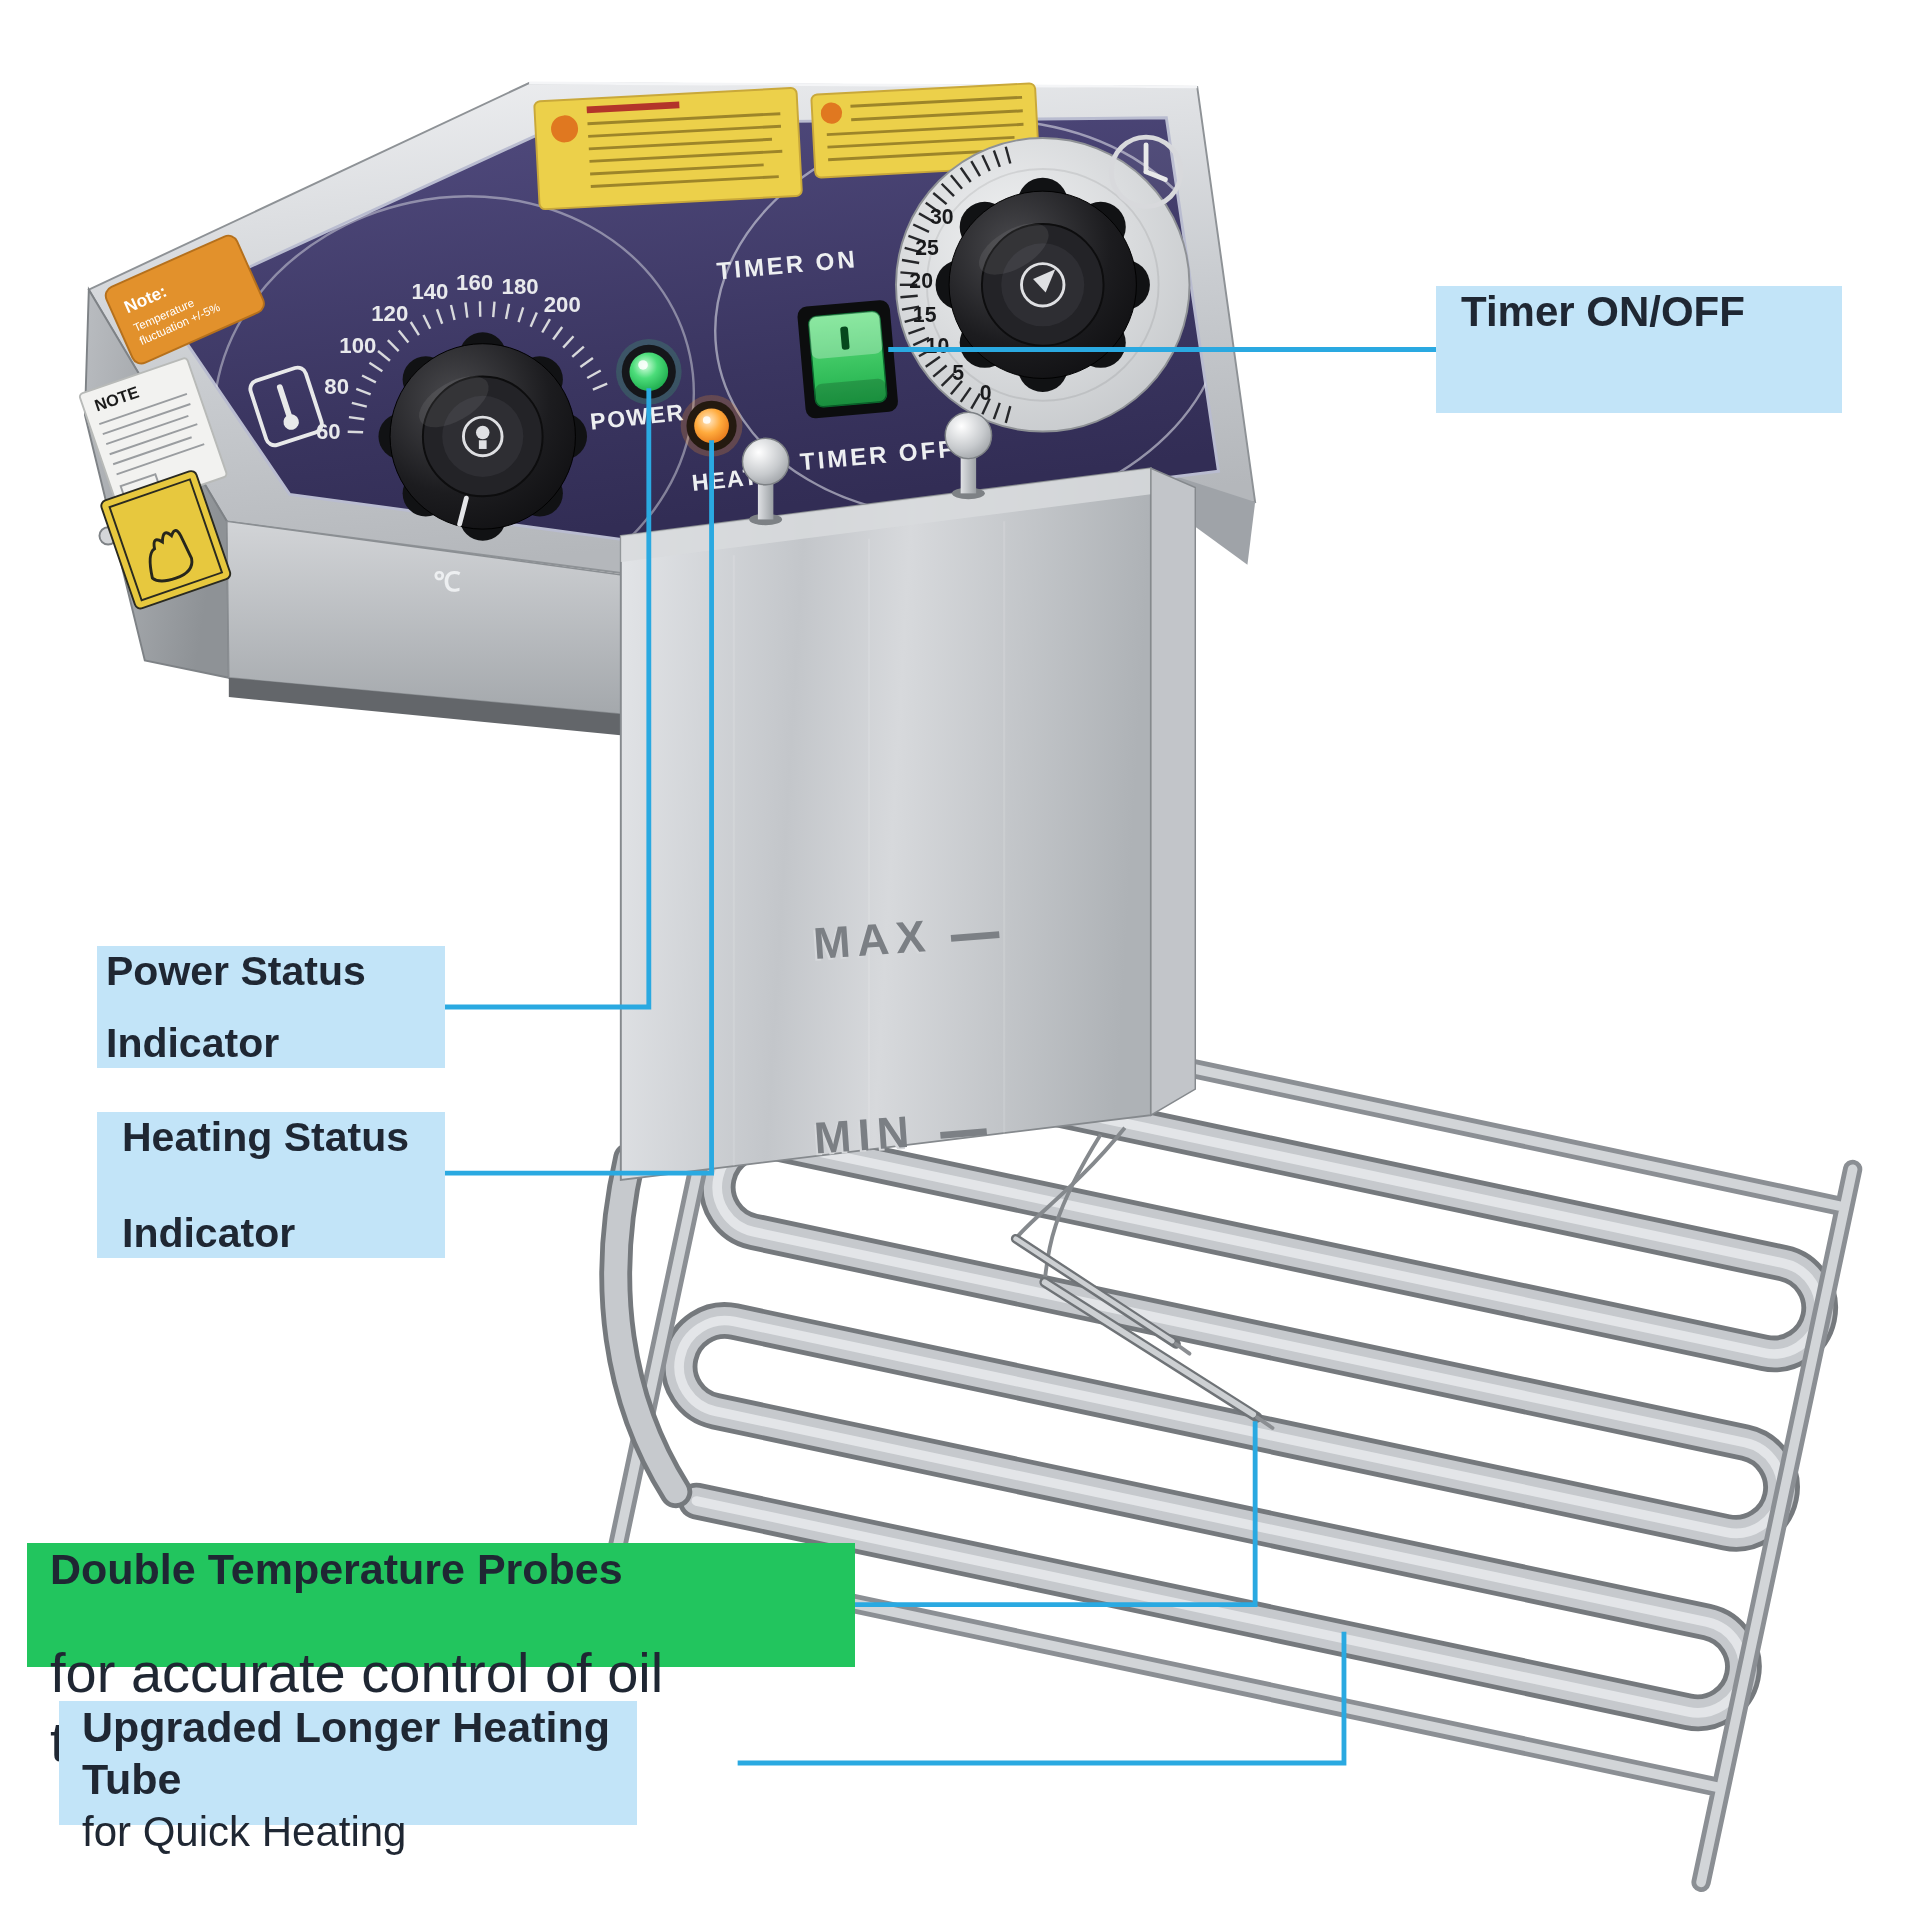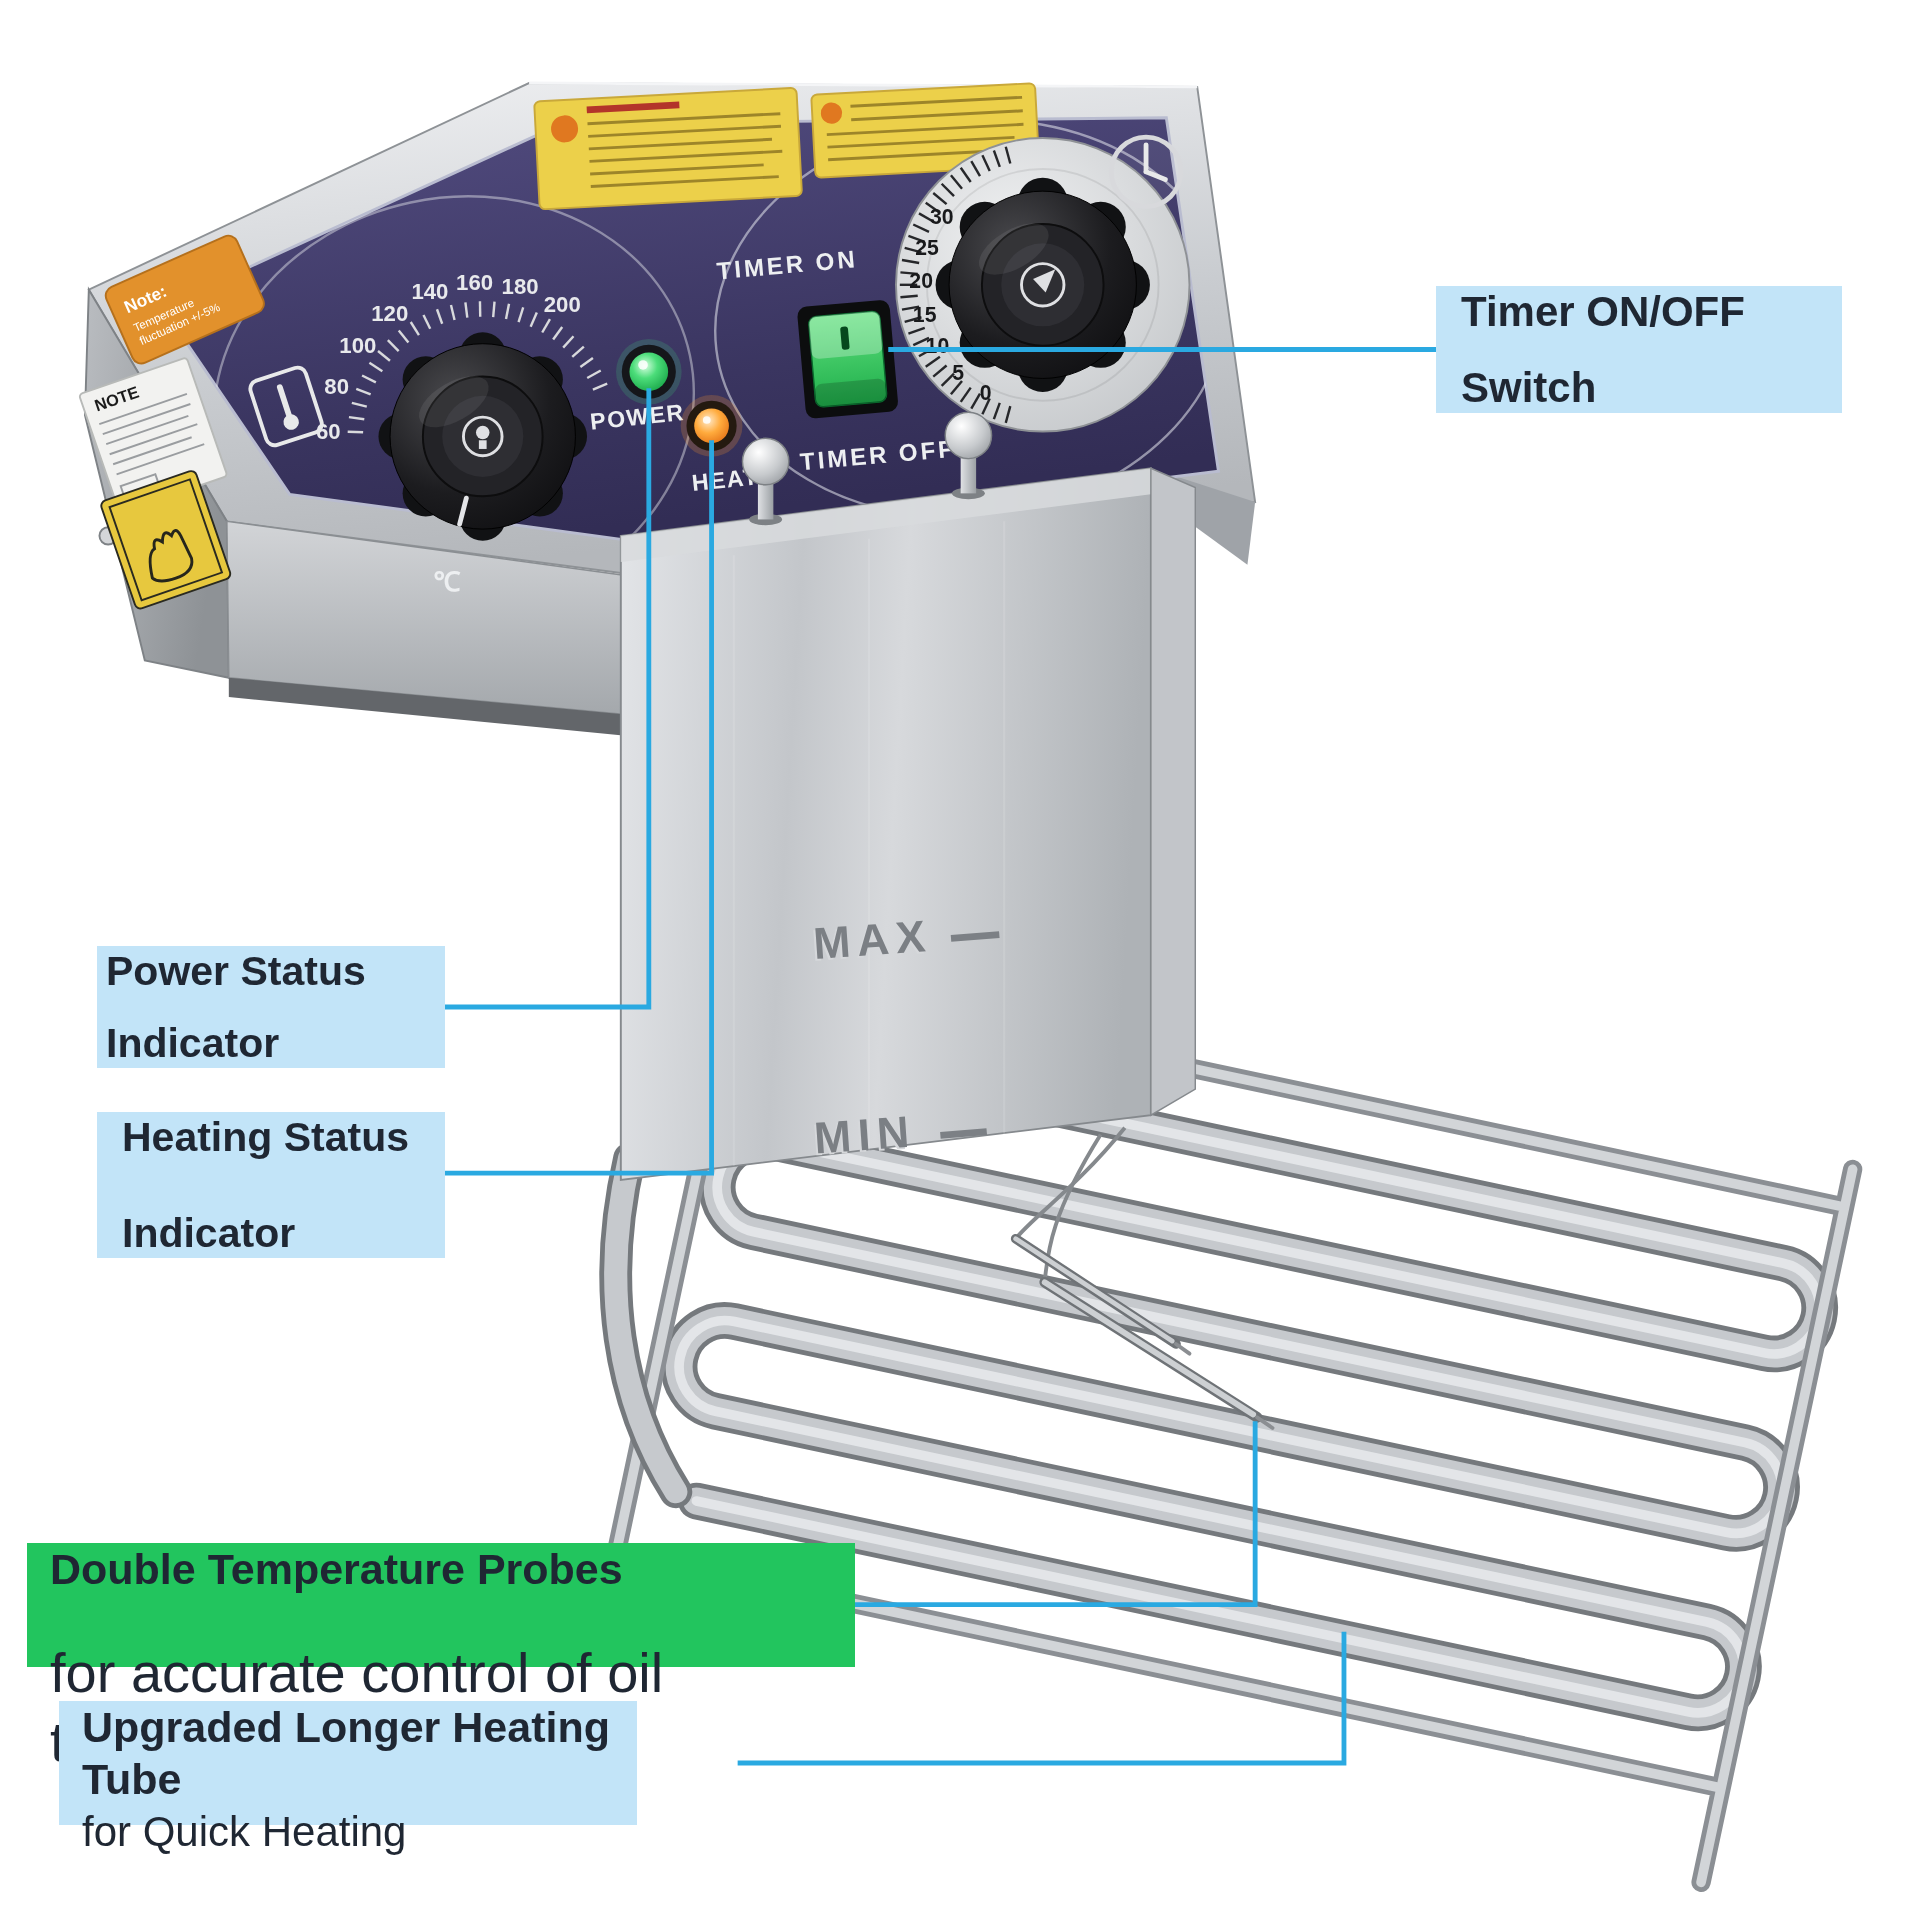--- a/index.html
+++ b/index.html
@@ -375,21 +375,20 @@
     <polyline class="connector" points="920,362 1489,362"></polyline>
     <polyline class="connector" points="672,402 672,1043 458,1043"></polyline>
     <polyline class="connector" points="737,456 737,1215 458,1215"></polyline>
     <polyline class="connector" points="1300,1472 1300,1662 884,1662"></polyline>
     <polyline class="connector" points="1392,1690 1392,1826 764,1826"></polyline>
   </g>
 </svg>
 
 <div class="callout co-timer" style="background: rgb(194, 228, 248); color: rgb(31, 39, 51);">
   <div class="t1">Timer ON/OFF</div>
-  <div class="t1">Switch</div>
 </div>
 
 <div class="callout co-power" style="background: rgb(194, 228, 248); color: rgb(31, 39, 51);">
   <div class="t1">Power Status</div>
   <div class="t1">Indicator</div>
 </div>
 
 <div class="callout co-heating" style="background: rgb(194, 228, 248); color: rgb(31, 39, 51);">
   <div class="t1">Heating Status</div>
   <div class="t1">Indicator</div>

